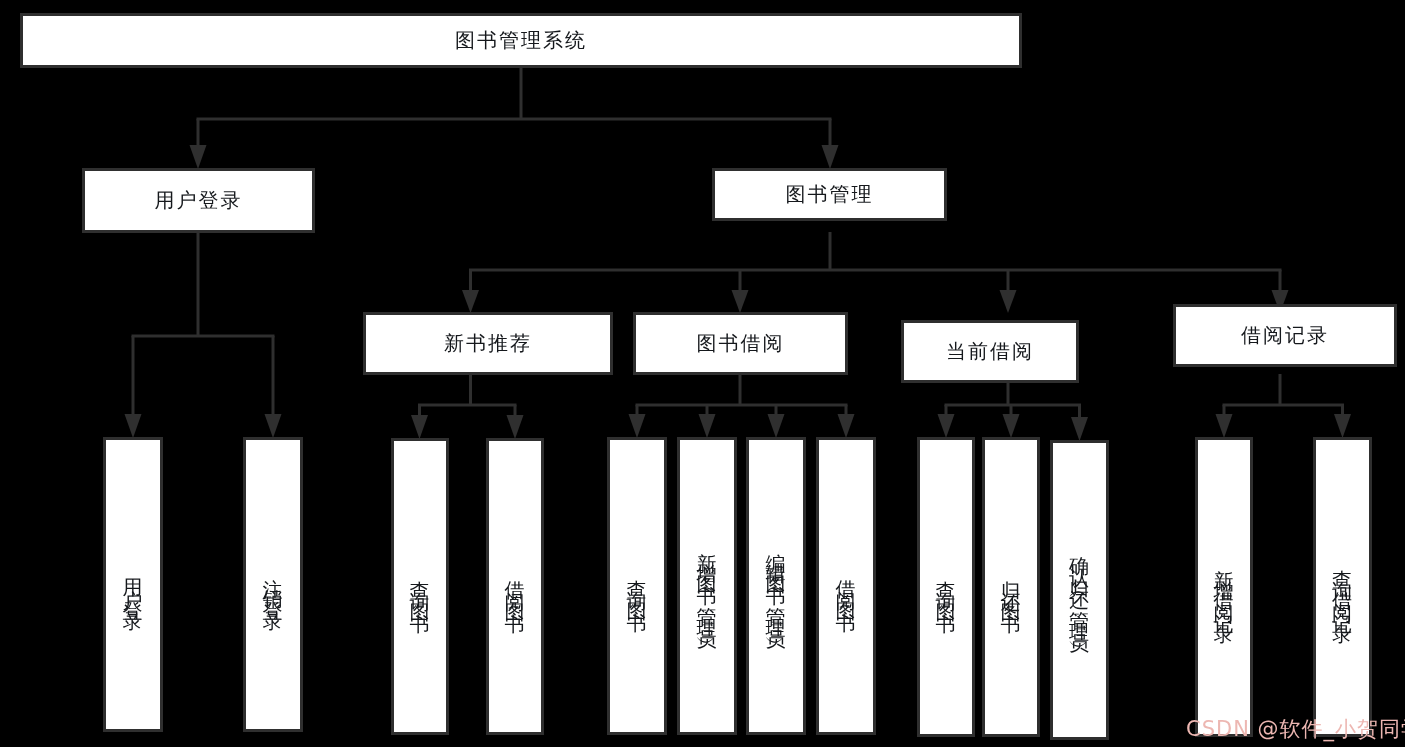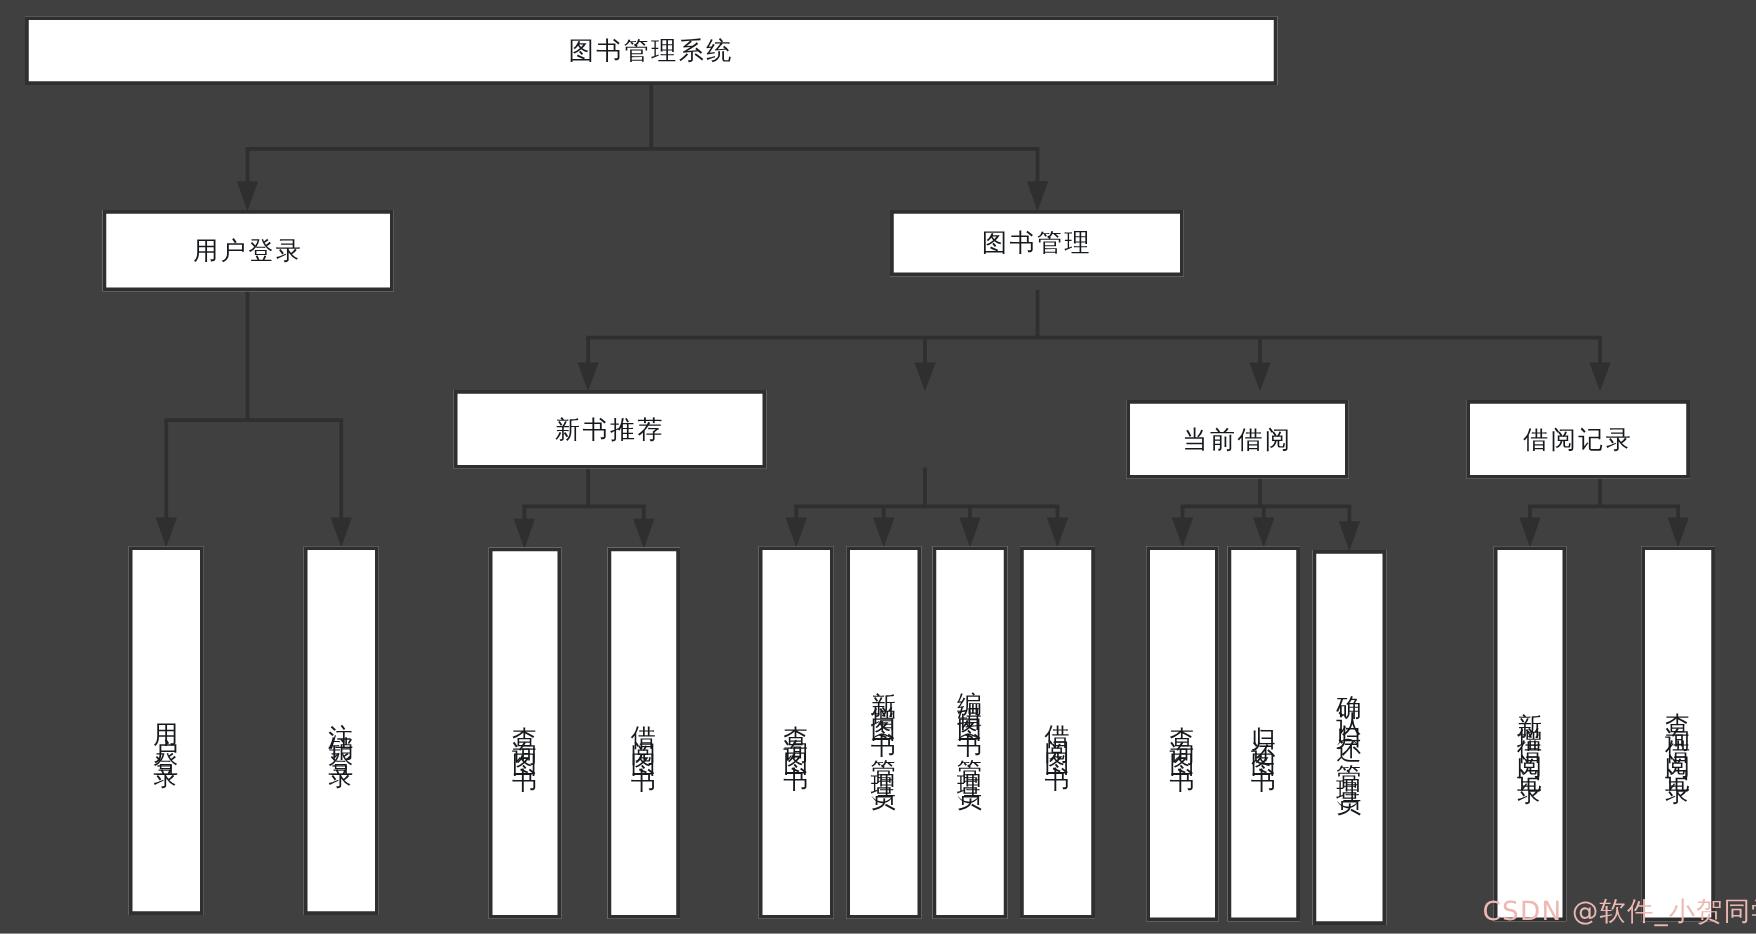--- a/index.html
+++ b/index.html
@@ -1,17 +1,17 @@
 <!DOCTYPE html>
 <html><head>
 <meta charset="utf-8">
 <style>
   html,body { margin:0; padding:0; background:#ffffff; }
   .stage {
-    position:relative; width:1405px; height:747px; background:#404040;
+    position:relative; width:1405px; height:747px; background:#000000;
     font-family:"DejaVu Sans","Liberation Sans",sans-serif; overflow:hidden;
   }
   .connectors { position:absolute; left:0; top:0; z-index:1; }
   .node {
     position:absolute; box-sizing:border-box; z-index:2;
     border:3px solid #2f2f2f; background:#ffffff; color:#15181c;
     display:flex; align-items:center; justify-content:center;
   }
   .hbox { font-size:20px; letter-spacing:2px; }
   .root { font-size:20px; }
@@ -104,24 +104,27 @@
   <div class="node hbox" style="left:82px;top:168px;width:233px;height:65px">
     <span>用户登录</span>
   </div>
   <div class="node hbox" style="left:712px;top:168px;width:235px;height:53px">
     <span>图书管理</span>
   </div>
 
   <div class="node hbox" style="left:363px;top:312px;width:250px;height:63px">
     <span>新书推荐</span>
   </div>
+  <div class="node hbox" style="left:633px;top:312px;width:215px;height:63px">
+    <span>图书借阅</span>
+  </div>
   <div class="node hbox" style="left:901px;top:320px;width:178px;height:63px">
     <span>当前借阅</span>
   </div>
-  <div class="node hbox" style="left:1173px;top:320px;width:179px;height:63px">
+  <div class="node hbox" style="left:1173px;top:304px;width:224px;height:63px">
     <span>借阅记录</span>
   </div>
 
   <div class="node vbox" style="left:103px;top:437px;width:60px;height:295px">
     <span class="vtext">用户登录</span>
   </div>
   <div class="node vbox" style="left:243px;top:437px;width:60px;height:295px">
     <span class="vtext">注销登录</span>
   </div>
 

